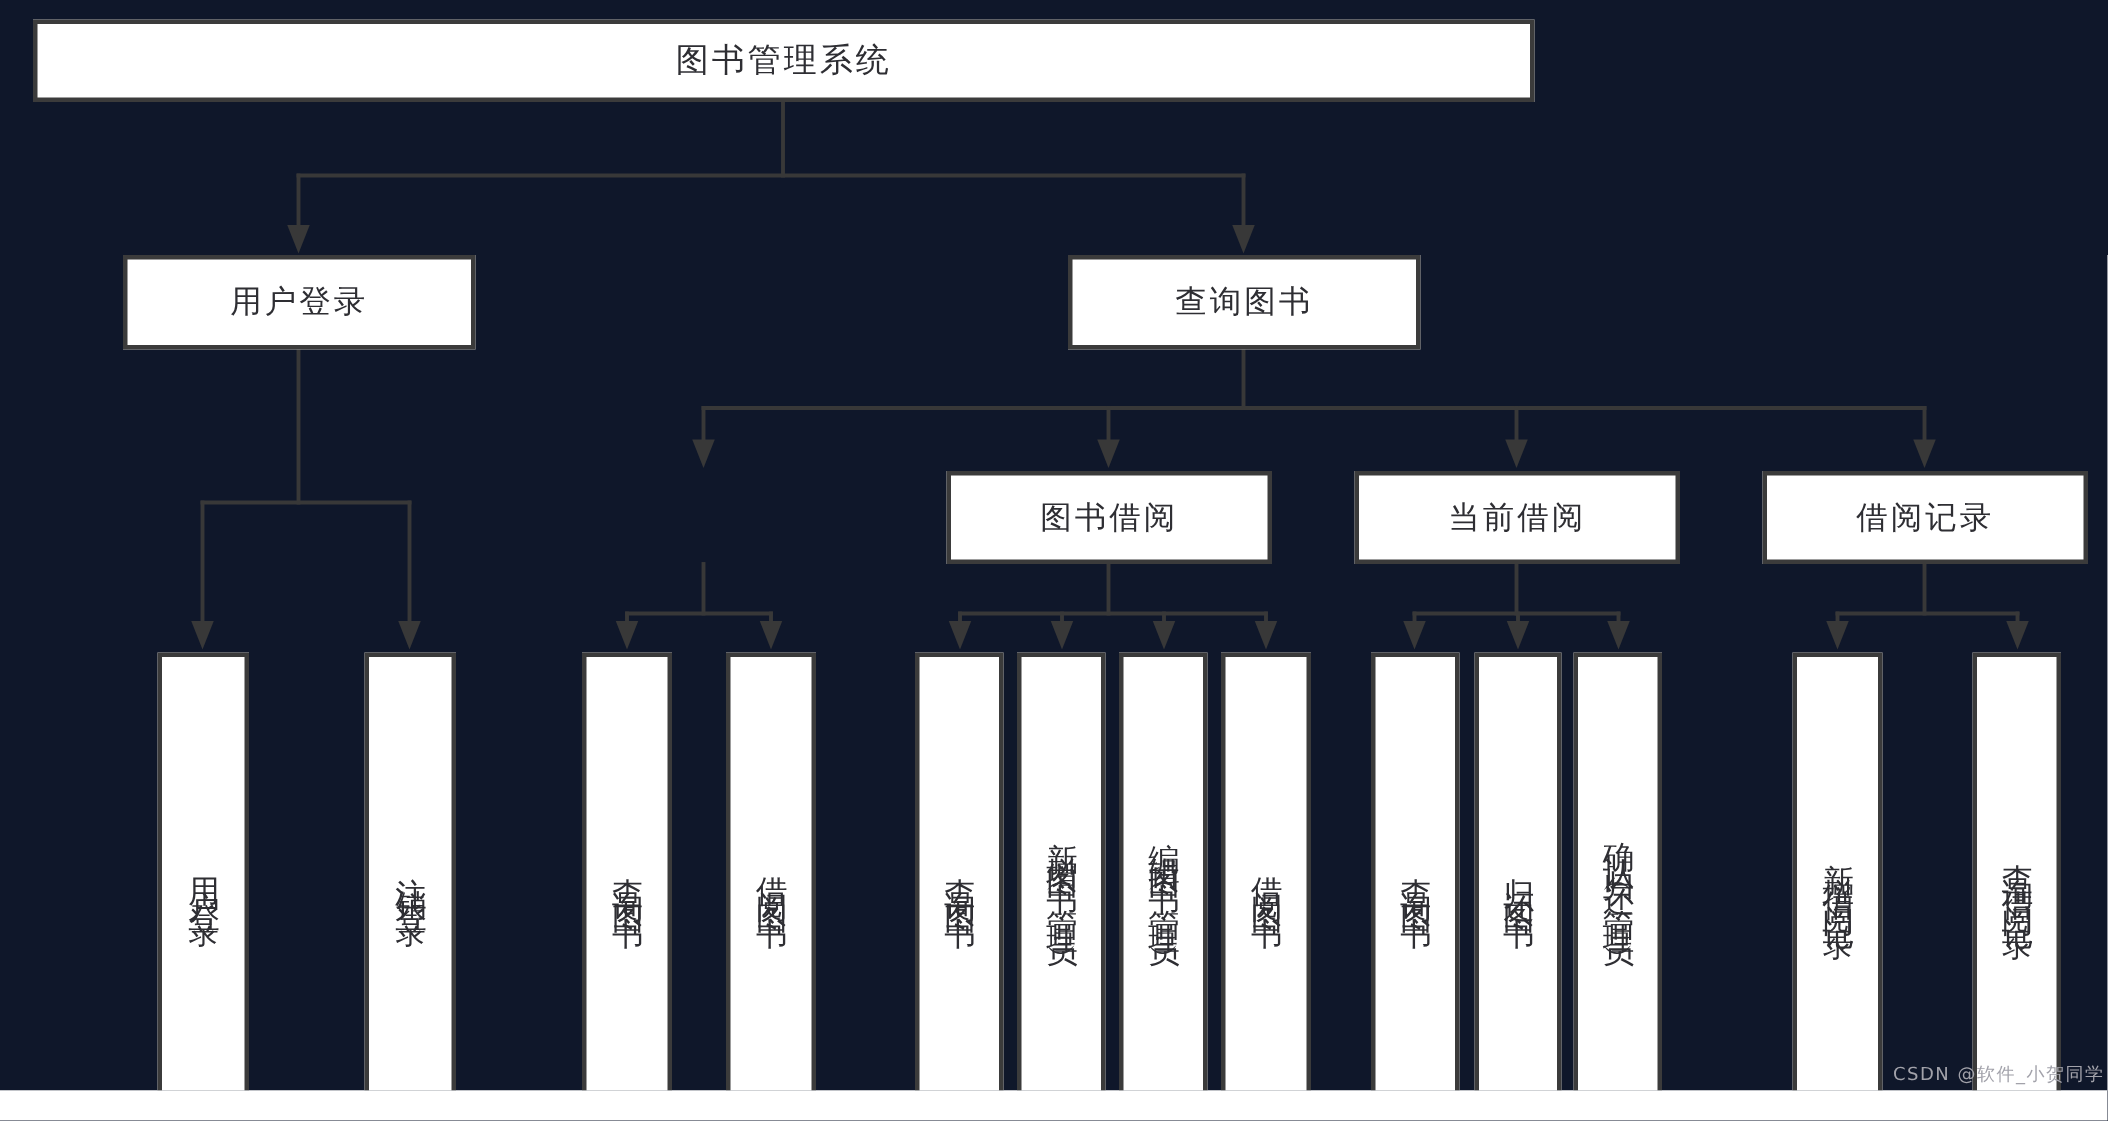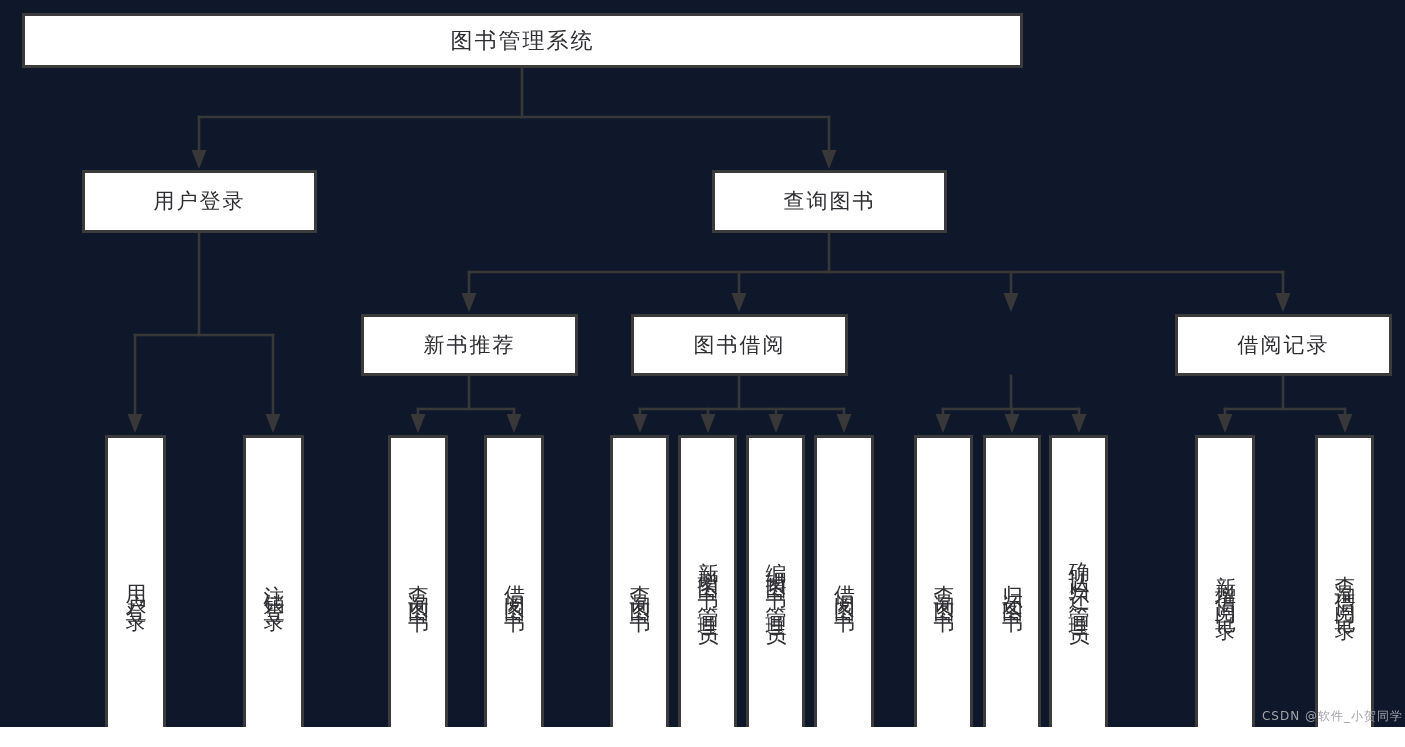--- a/index.html
+++ b/index.html
@@ -124,25 +124,25 @@
     <span class="hlabel">图书管理系统</span>
   </div>
 
   <div class="node" style="left:82px;top:170px;width:235px;height:63px">
     <span class="hlabel">用户登录</span>
   </div>
   <div class="node" style="left:712px;top:170px;width:235px;height:63px">
     <span class="hlabel">查询图书</span>
   </div>
 
-  <div class="node" style="left:361px;top:314px;width:217px;height:62px">
-    <span class="hlabel">新书推荐</span>
-  </div>
   <div class="node" style="left:631px;top:314px;width:217px;height:62px">
     <span class="hlabel">图书借阅</span>
+  </div>
+  <div class="node" style="left:903px;top:314px;width:217px;height:62px">
+    <span class="hlabel">当前借阅</span>
   </div>
   <div class="node" style="left:1175px;top:314px;width:217px;height:62px">
     <span class="hlabel">借阅记录</span>
   </div>
 
   <div class="node" style="left:105px;top:435px;width:61px;height:301px">
     <span class="vlabel">用户登录</span>
   </div>
   <div class="node" style="left:243px;top:435px;width:61px;height:301px">
     <span class="vlabel">注销登录</span>

